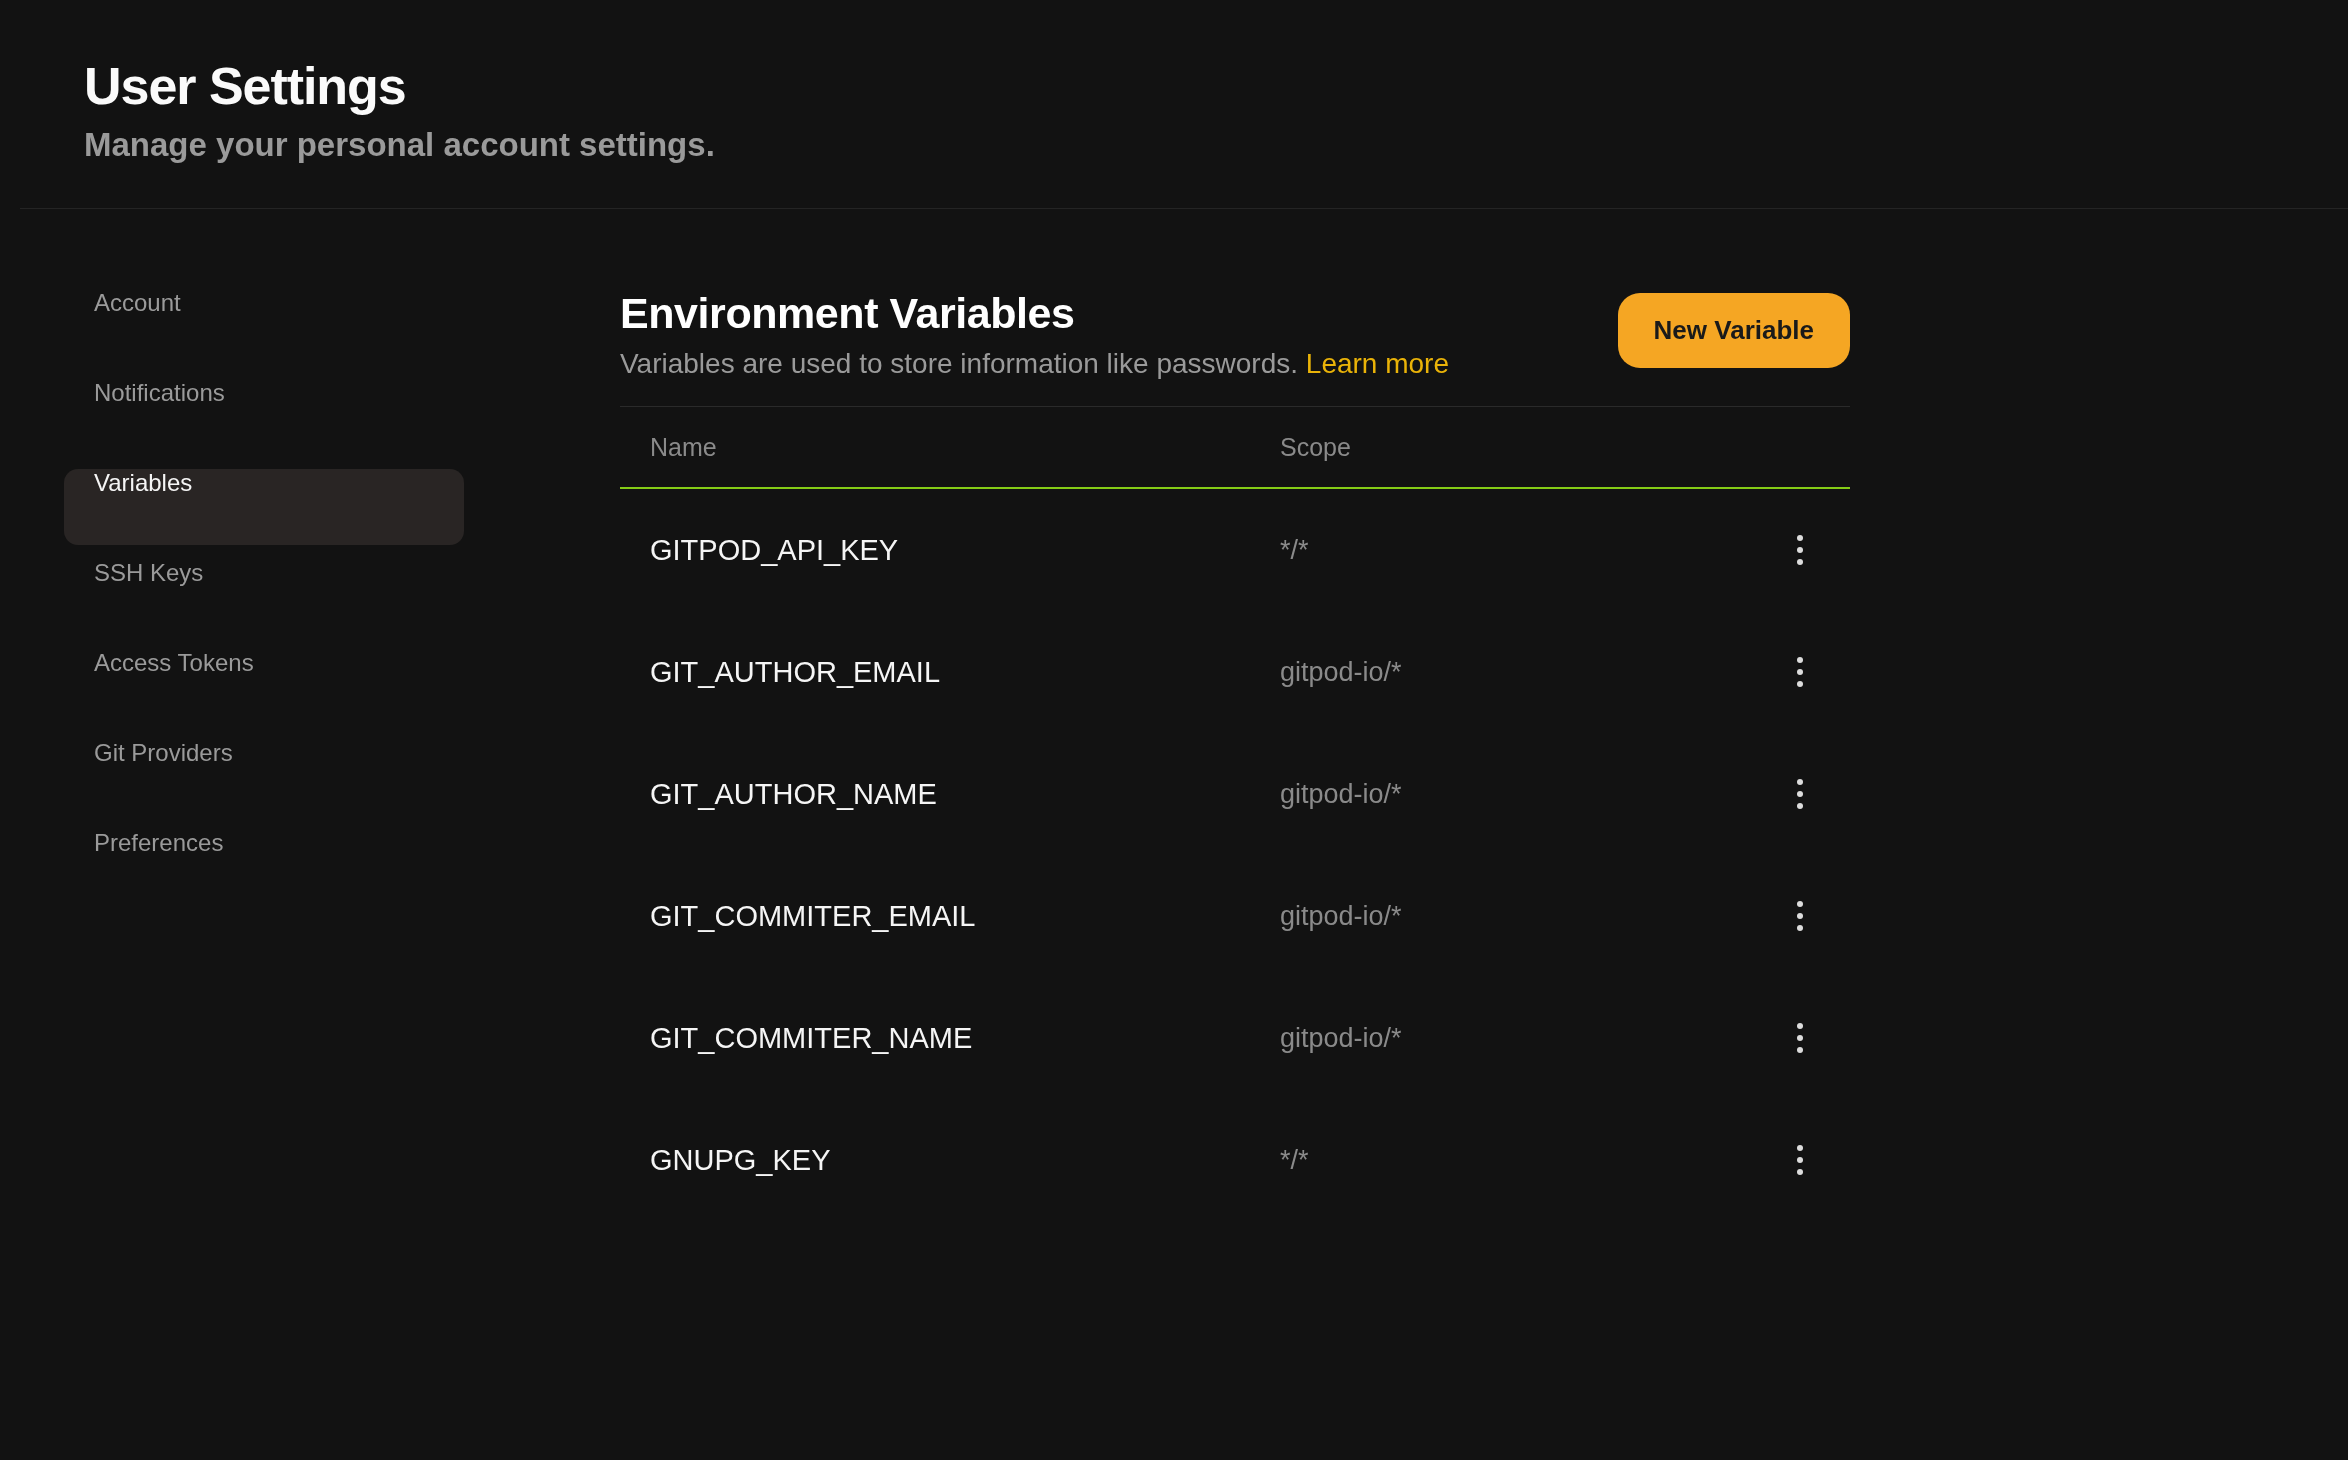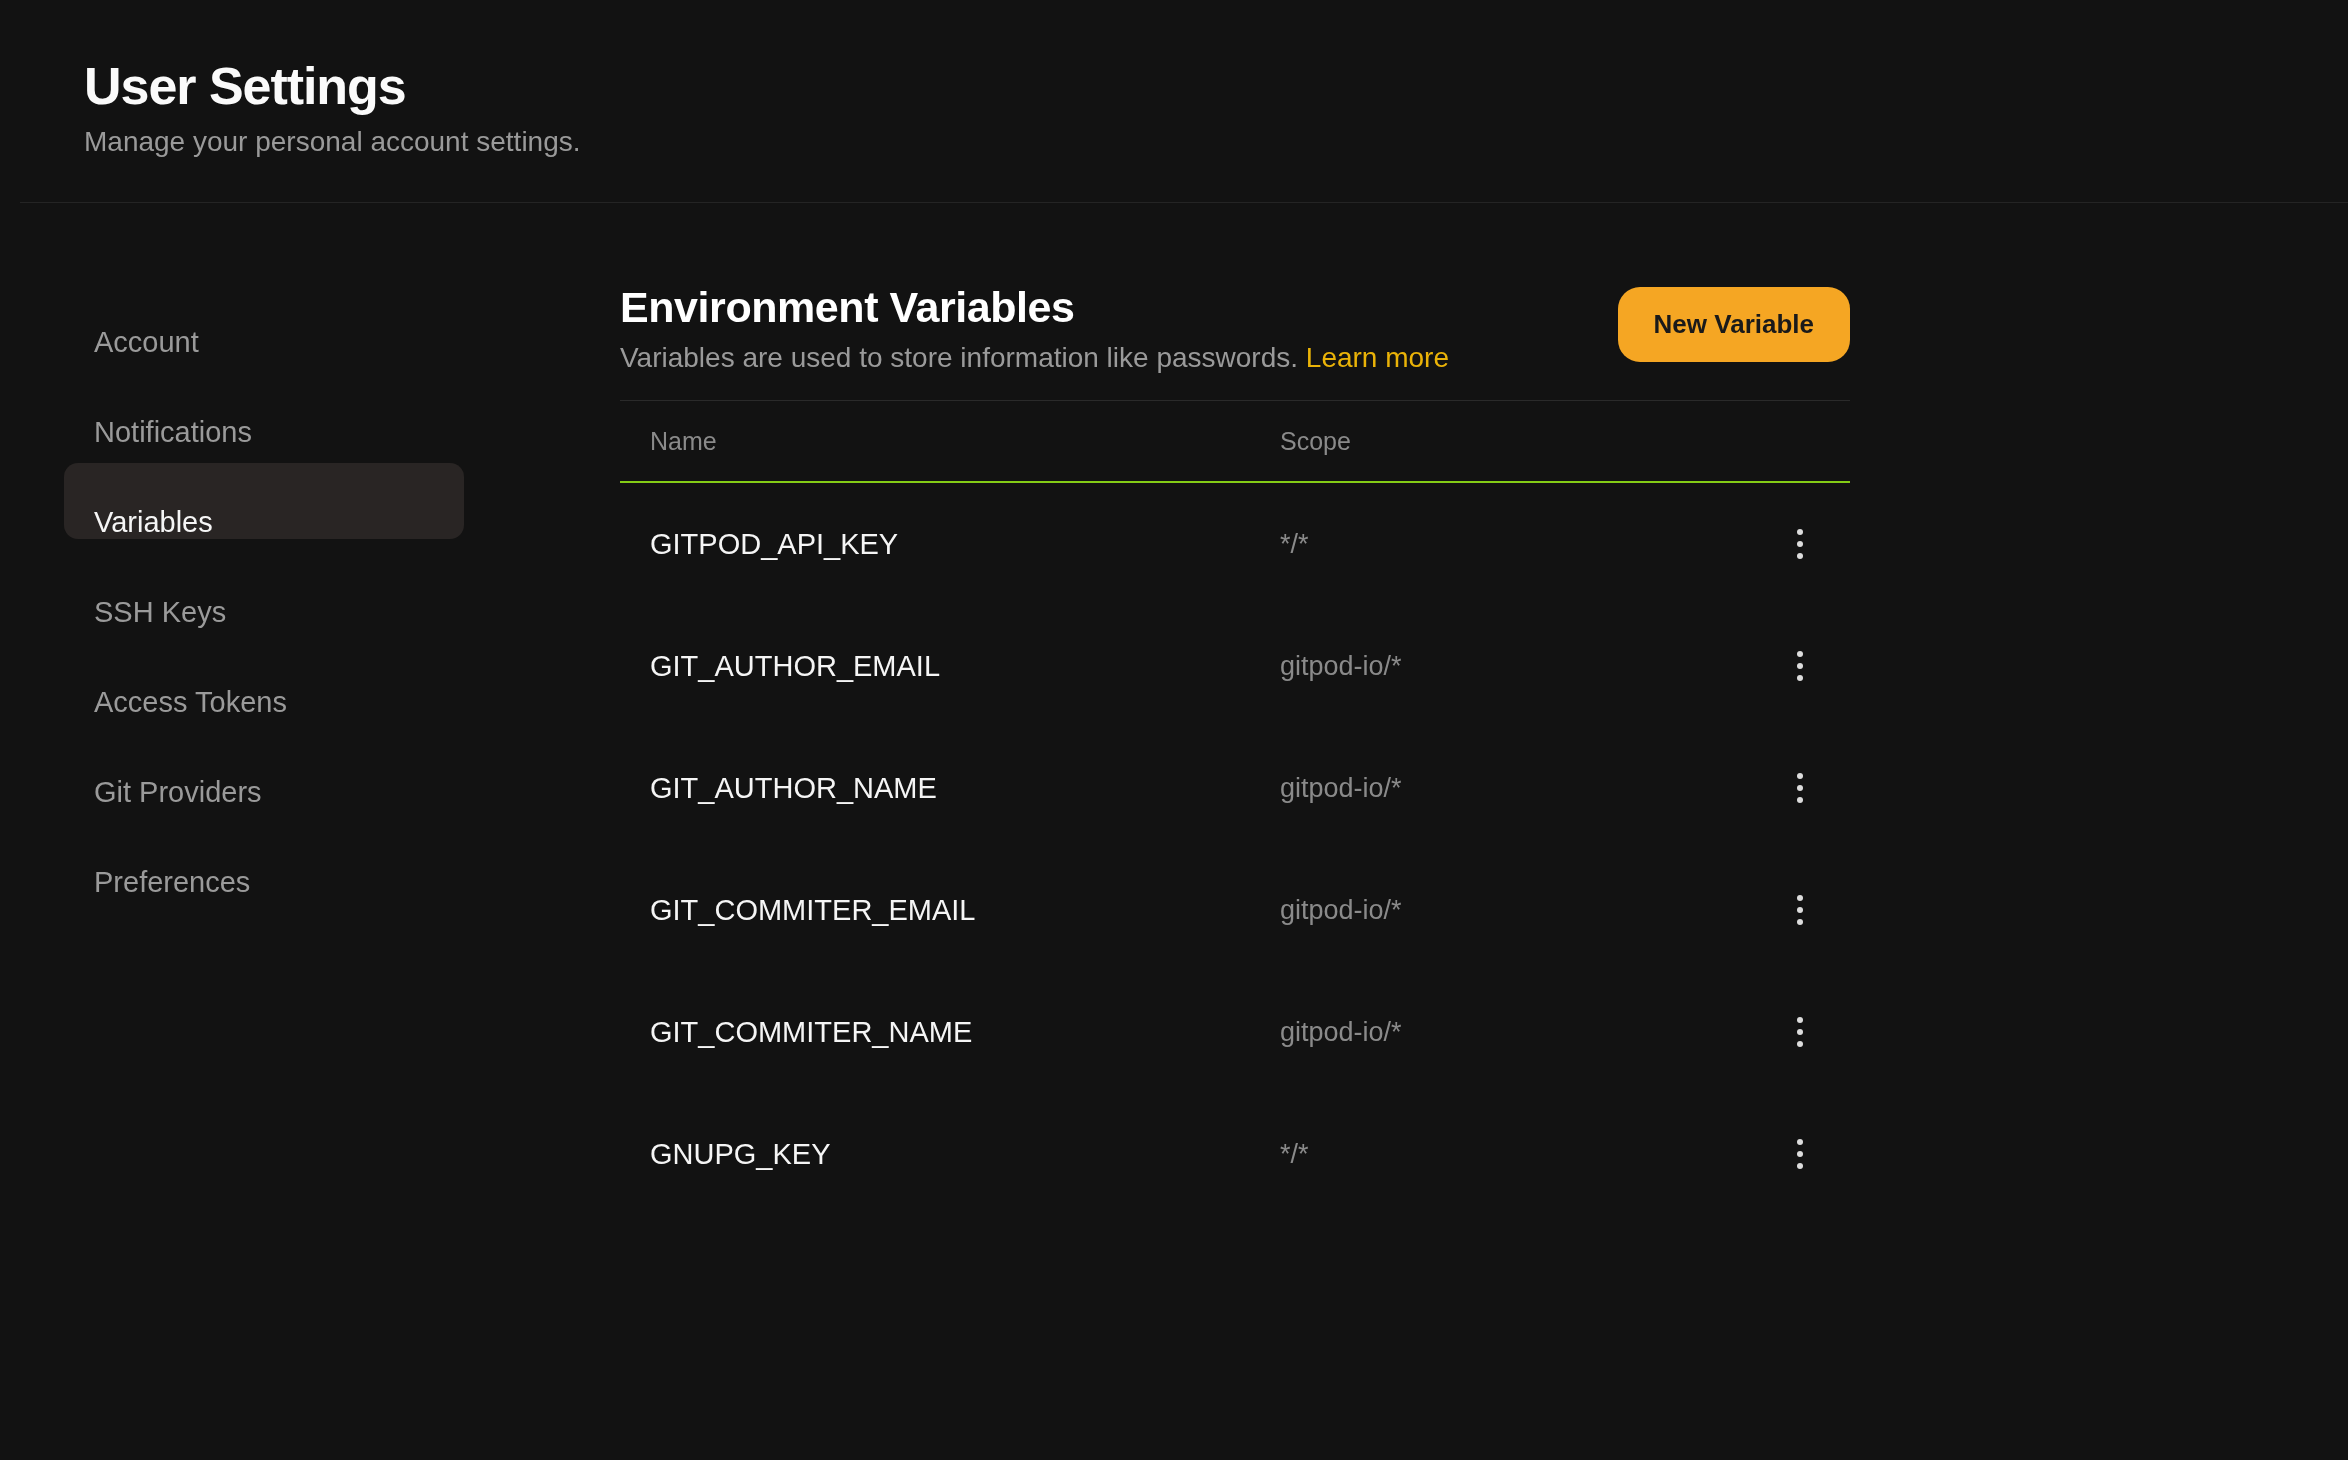--- a/index.html
+++ b/index.html
@@ -17,44 +17,44 @@
     margin-left: 20px;
   }
   .page-title {
     font-size: 52px;
     font-weight: 700;
     color: #fafafa;
     letter-spacing: -0.02em;
   }
   .page-subtitle {
     margin-top: 10px;
-    font-size: 28px;
-    font-weight: 400;
+    font-size: 33px;
+    font-weight: 700;
     color: #9a9a9a;
   }
   .layout {
     display: flex;
     padding-top: 80px;
   }
   .sidebar {
     width: 620px;
     padding-left: 64px;
   }
   .sidebar-nav {
     display: flex;
     flex-direction: column;
     gap: 14px;
   }
   .sidebar-item {
     display: flex;
-    align-items: flex-end;
+    align-items: flex-start;
     height: 76px;
     padding: 0 30px;
     border-radius: 14px;
-    font-size: 29px;
+    font-size: 24px;
     font-weight: 500;
     color: #9a9a9a;
     cursor: pointer;
     max-width: 400px;
   }
   .sidebar-item.active {
     background: #292524;
     color: #f5f5f5;
   }
   .main {

